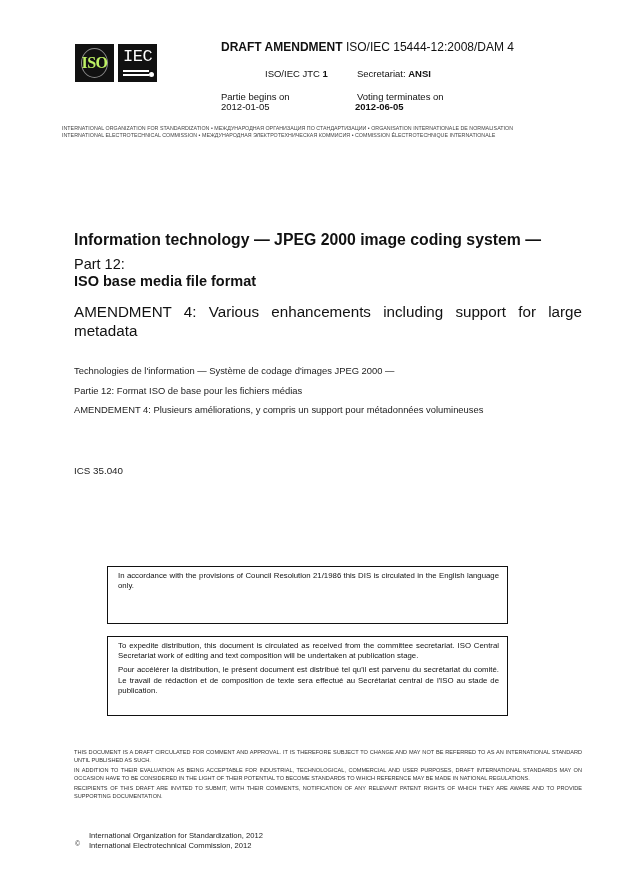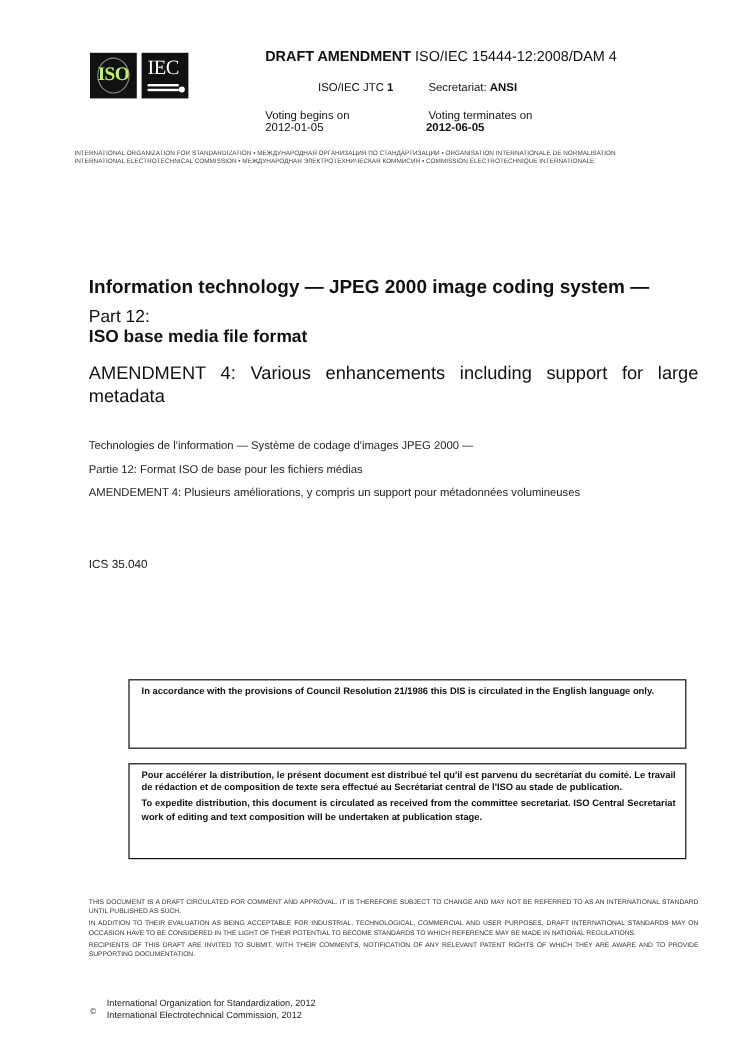--- a/index.html
+++ b/index.html
@@ -17,21 +17,21 @@
   }
   .logo-iso .globe {
     position: absolute; left: 6px; top: 4px; width: 27px; height: 30px;
     border: 1px solid #888; border-radius: 50%; box-sizing: border-box;
   }
   .logo-iso span { position: relative; }
   .logo-iec {
     left: 118px; top: 44px; width: 39px; height: 38px; background: #111;
     color: #fff; font-size: 17px; text-align: left; overflow: hidden;
   }
-  .logo-iec .txt { position: absolute; left: 5px; top: 3px; font-family: Liberation Serif, serif; letter-spacing: -0.5px; }
+  .logo-iec .txt { position: absolute; left: 5px; top: 3px; font-family: Liberation Mono, monospace; letter-spacing: -0.5px; }
   .logo-iec .bar1 { position: absolute; left: 5px; top: 26px; width: 26px; height: 2px; background: #fff; }
   .logo-iec .bar2 { position: absolute; left: 5px; top: 30px; width: 26px; height: 2px; background: #fff; }
   .logo-iec .dot { position: absolute; left: 31px; top: 28px; width: 5px; height: 5px; border-radius: 50%; background: #fff; }
 
   .hdr-title { left: 221px; top: 40px; font-size: 12px; white-space: nowrap; }
   .hdr-title b { font-weight: bold; }
   .hdr-small { font-size: 9.5px; white-space: nowrap; }
   .hdr-small b { font-weight: bold; }
 
   .orgline {
@@ -40,23 +40,23 @@
 
   .title-main { left: 74px; top: 231px; font-size: 15.8px; font-weight: bold; white-space: nowrap; text-align: center; }
   .part-label { left: 74px; top: 256px; font-size: 14.5px; white-space: nowrap; }
   .part-title { left: 74px; top: 273px; font-size: 14.5px; font-weight: bold; white-space: nowrap; }
   .amend-title { left: 74px; top: 302px; width: 508px; font-size: 15.2px; line-height: 19px; text-align: justify; text-align-last: left; }
 
   .fr { left: 74px; font-size: 9.4px; white-space: nowrap; color: #222; }
   .ics { left: 74px; top: 432px; font-size: 9.8px; white-space: nowrap; color: #222; margin-top: 33px; }
 
   .notice {
-    position: absolute; left: 107px; width: 465px; border: 1.3px solid #111;
+    position: absolute; left: 107px; width: 401px; border: 1.3px solid #111;
     box-sizing: border-box; padding: 4px 8px 4px 10px;
-    font-size: 7.8px; font-weight: bold; line-height: 10.2px; text-align: justify;
+    font-size: 7.8px; font-weight: normal; line-height: 10.2px; text-align: justify;
   }
   .notice p { margin: 0 0 4px 0; }
   .notice p:last-child { margin-bottom: 0; }
   .notice-1 { top: 566px; height: 58px; }
   .notice-2 { top: 636px; height: 80px; }
 
   .disclaimer {
     left: 74px; width: 508px; font-size: 5.6px; line-height: 7.6px; color: #333;
     text-align: justify;
   }
@@ -86,21 +86,21 @@
 
 <div class="abs hdr-small" style="left:221px; top:68px;margin-left:44px;">
   <span>ISO/IEC JTC</span>
   <b>1</b>
 </div>
 <div class="abs hdr-small" style="left:357px; top:68px;">
   <span>Secretariat:</span>
   <b>ANSI</b>
 </div>
 
-<div class="abs hdr-small" style="left:221px; top:91px;">Voting begins on</div>
+<div class="abs hdr-small" style="left:221px; top:91px;">Partie begins on</div>
 <div class="abs hdr-small" style="left:221px; top:101px; font-weight:normal;">2012-01-05</div>
 <div class="abs hdr-small" style="left:357px; top:91px;">Voting terminates on</div>
 <div class="abs hdr-small" style="left:355px; top:101px; font-weight:bold;">2012-06-05</div>
 
 <div class="abs orgline" style="top:125px;">INTERNATIONAL ORGANIZATION FOR STANDARDIZATION  •  МЕЖДУНАРОДНАЯ ОРГАНИЗАЦИЯ ПО СТАНДАРТИЗАЦИИ  •  ORGANISATION INTERNATIONALE DE NORMALISATION</div>
 <div class="abs orgline" style="top:132px;">INTERNATIONAL  ELECTROTECHNICAL  COMMISSION   •   МЕЖДУНАРОДНАЯ  ЭЛЕКТРОТЕХНИЧЕСКАЯ  КОММИСИЯ   •   COMMISSION  ÉLECTROTECHNIQUE  INTERNATIONALE</div>
 
 <div class="abs title-main">Information technology — JPEG 2000 image coding system —</div>
 <div class="abs part-label">Part 12:</div>
 <div class="abs part-title">ISO base media file format</div>
@@ -109,22 +109,22 @@
 <div class="abs fr" style="top:365px;">Technologies de l'information — Système de codage d'images JPEG 2000 —</div>
 <div class="abs fr" style="top:385px;">Partie 12: Format ISO de base pour les fichiers médias</div>
 <div class="abs fr" style="top:404px;">AMENDEMENT 4: Plusieurs améliorations, y compris un support pour métadonnées volumineuses</div>
 
 <div class="abs ics">ICS  35.040</div>
 
 <div class="notice notice-1">
   <p>In accordance with the provisions of Council Resolution 21/1986 this DIS is circulated in the English language only.</p>
 </div>
 <div class="notice notice-2">
+  <p>To expedite distribution, this document is circulated as received from the committee secretariat. ISO Central Secretariat work of editing and text composition will be undertaken at publication stage.</p>
   <p>Pour accélérer la distribution, le présent document est distribué tel qu'il est parvenu du secrétariat du comité. Le travail de rédaction et de composition de texte sera effectué au Secrétariat central de l'ISO au stade de publication.</p>
-  <p>To expedite distribution, this document is circulated as received from the committee secretariat. ISO Central Secretariat work of editing and text composition will be undertaken at publication stage.</p>
 </div>
 
 <div class="abs disclaimer" style="top:749px;">
   <p>THIS DOCUMENT IS A DRAFT CIRCULATED FOR COMMENT AND APPROVAL. IT IS THEREFORE SUBJECT TO CHANGE AND MAY NOT BE REFERRED TO AS AN INTERNATIONAL STANDARD UNTIL PUBLISHED AS SUCH.</p>
   <p>IN ADDITION TO THEIR EVALUATION AS BEING ACCEPTABLE FOR INDUSTRIAL, TECHNOLOGICAL, COMMERCIAL AND USER PURPOSES, DRAFT INTERNATIONAL STANDARDS MAY ON OCCASION HAVE TO BE CONSIDERED IN THE LIGHT OF THEIR POTENTIAL TO BECOME STANDARDS TO WHICH REFERENCE MAY BE MADE IN NATIONAL REGULATIONS.</p>
   <p>RECIPIENTS OF THIS DRAFT ARE INVITED TO SUBMIT, WITH THEIR COMMENTS, NOTIFICATION OF ANY RELEVANT PATENT RIGHTS OF WHICH THEY ARE AWARE AND TO PROVIDE SUPPORTING DOCUMENTATION.</p>
 </div>
 
 <div class="abs copyright-sym">©</div>
 <div class="abs copyright">

